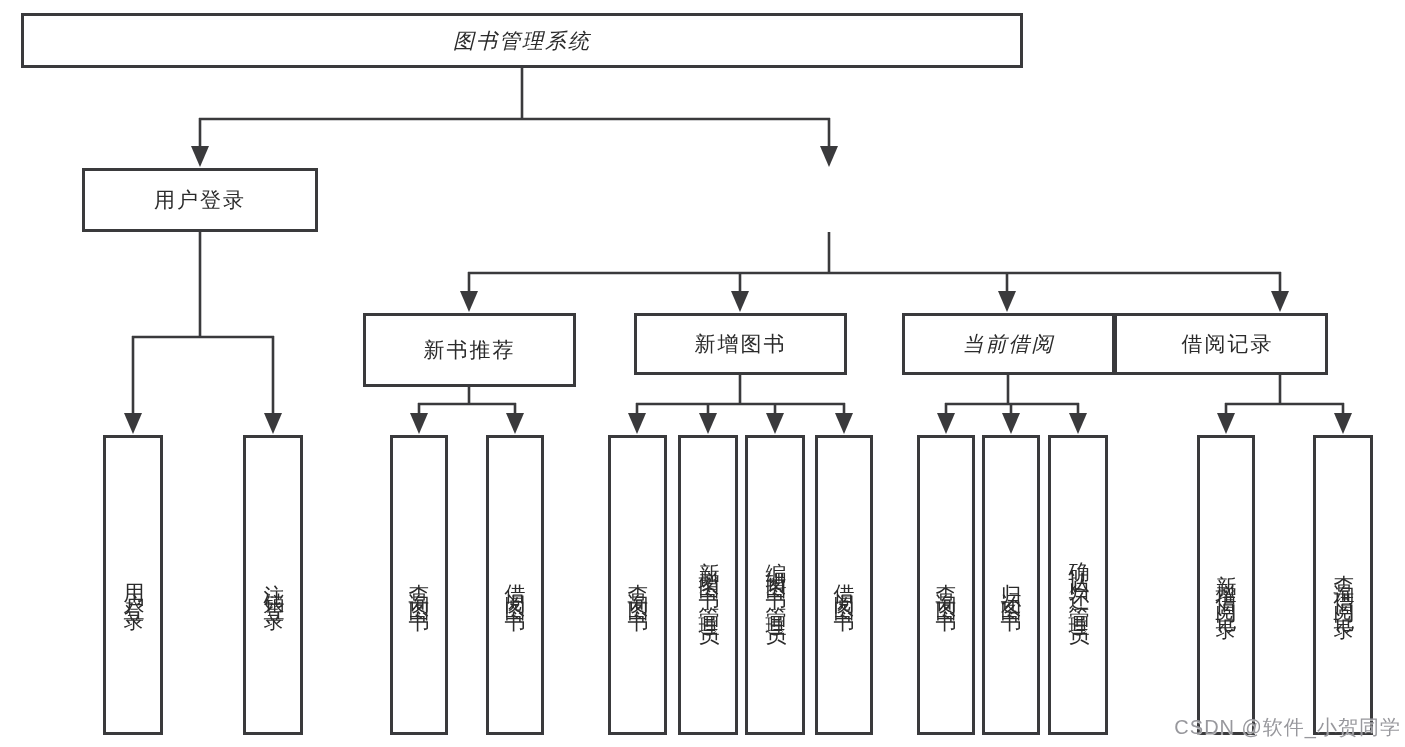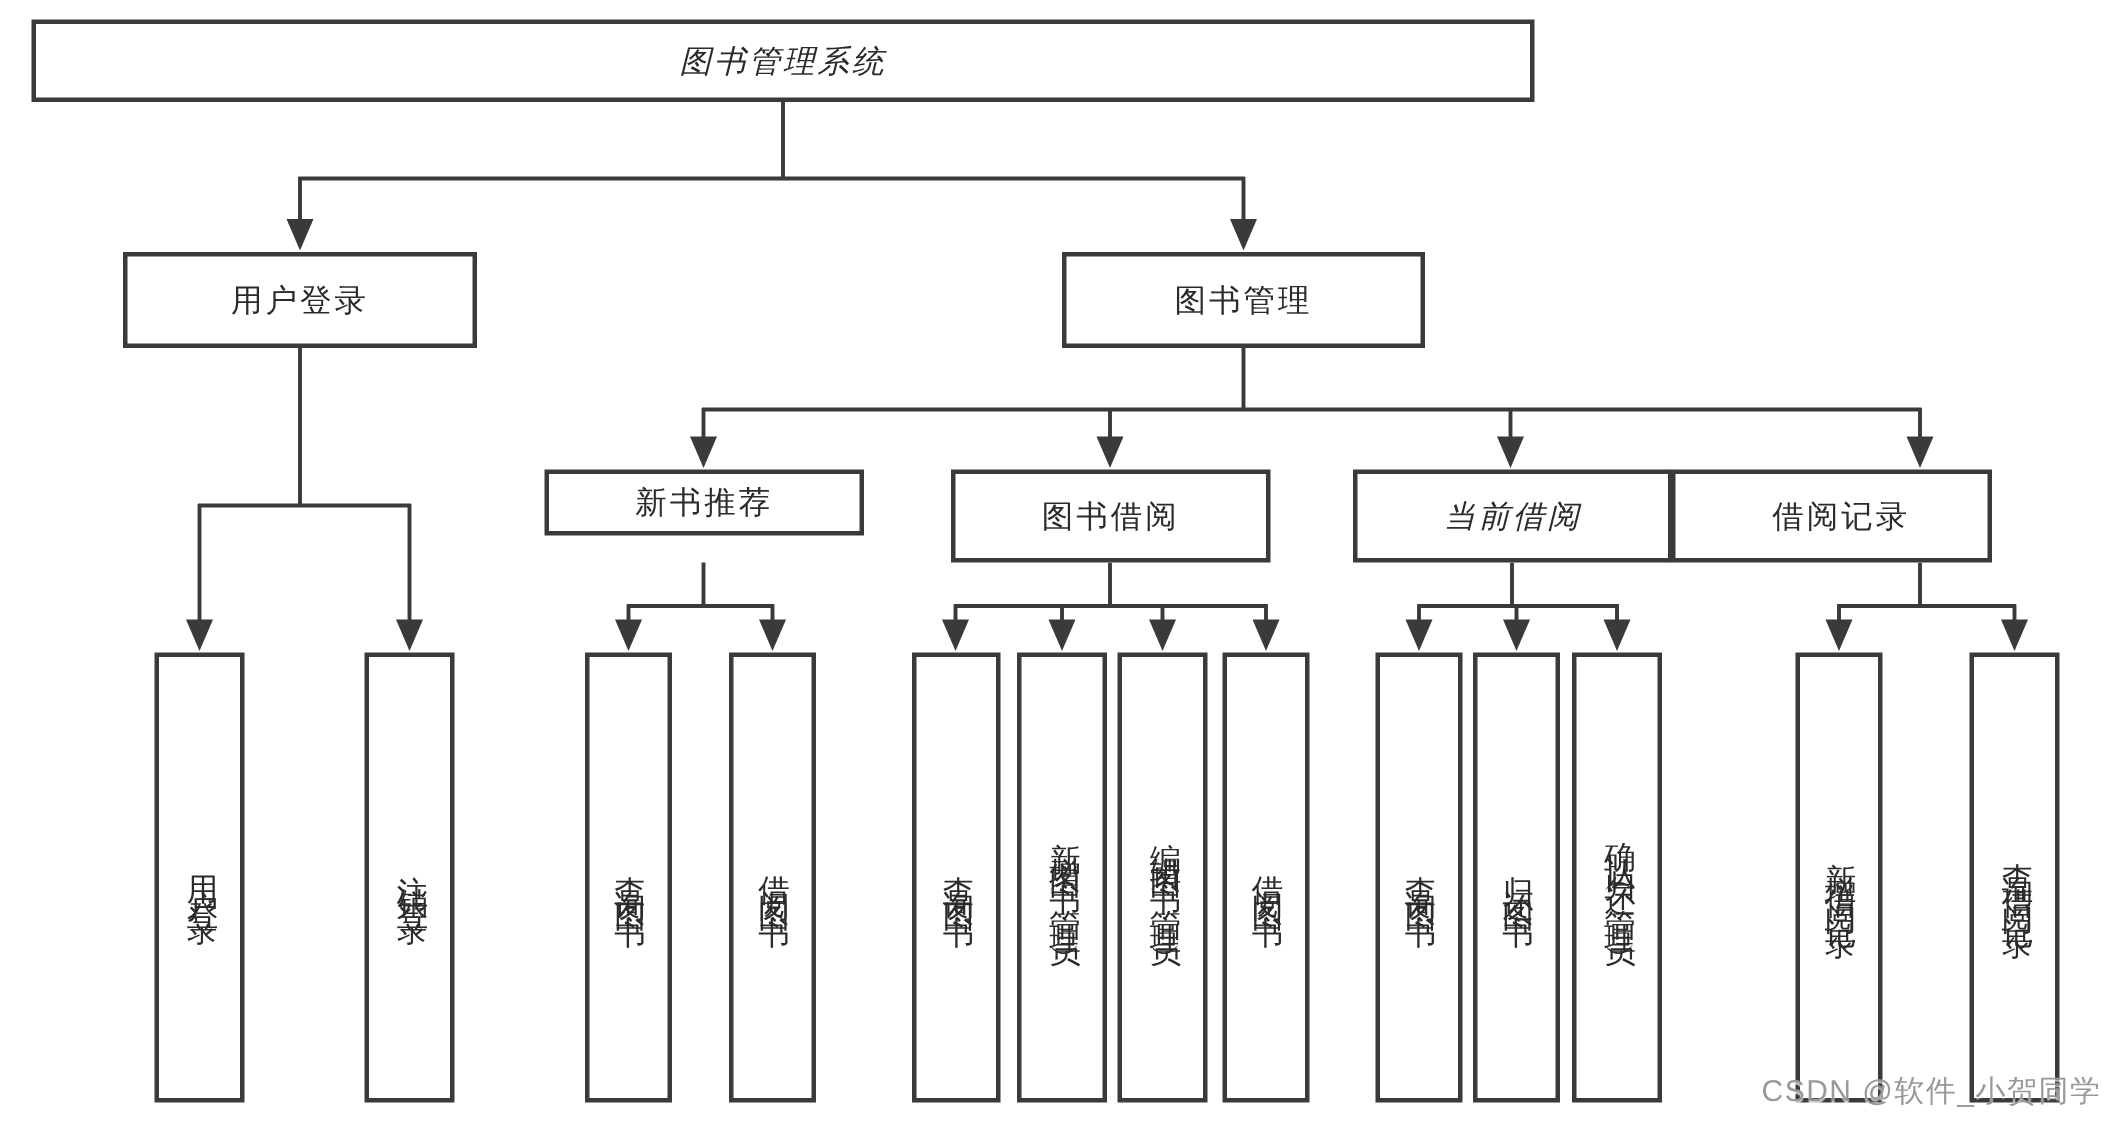--- a/index.html
+++ b/index.html
@@ -112,24 +112,23 @@
       <polygon points="937,413 955,413 946,434"></polygon>
       <polygon points="1002,413 1020,413 1011,434"></polygon>
       <polygon points="1069,413 1087,413 1078,434"></polygon>
       <polygon points="1217,413 1235,413 1226,434"></polygon>
       <polygon points="1334,413 1352,413 1343,434"></polygon>
     </svg>
 
   <div class="node" style="left:21px;top:13px;width:1002px;height:55px;font-style:italic;">图书管理系统</div>
 
   <div class="node" style="left:82px;top:168px;width:236px;height:64px;">用户登录</div>
-  <div class="node" style="left:708px;top:168px;width:242px;height:64px;">图书管理</div>
 
-  <div class="node" style="left:363px;top:313px;width:213px;height:44px;">新书推荐</div>
-  <div class="node" style="left:634px;top:313px;width:213px;height:62px;">图书借阅</div>
+  <div class="node" style="left:363px;top:313px;width:213px;height:74px;">新书推荐</div>
+  <div class="node" style="left:634px;top:313px;width:213px;height:62px;">新增图书</div>
   <div class="node" style="left:902px;top:313px;width:213px;height:62px;font-style:italic;">当前借阅</div>
   <div class="node" style="left:1114px;top:313px;width:214px;height:62px;padding-left:13px;">借阅记录</div>
 
   <div class="leaf" style="left:103px;width:60px;">用户登录</div>
   <div class="leaf" style="left:243px;width:60px;">注销登录</div>
 
   <div class="leaf" style="left:390px;width:58px;">查询图书</div>
   <div class="leaf" style="left:486px;width:58px;">借阅图书</div>
 
   <div class="leaf" style="left:608px;width:59px;">查询图书</div>

